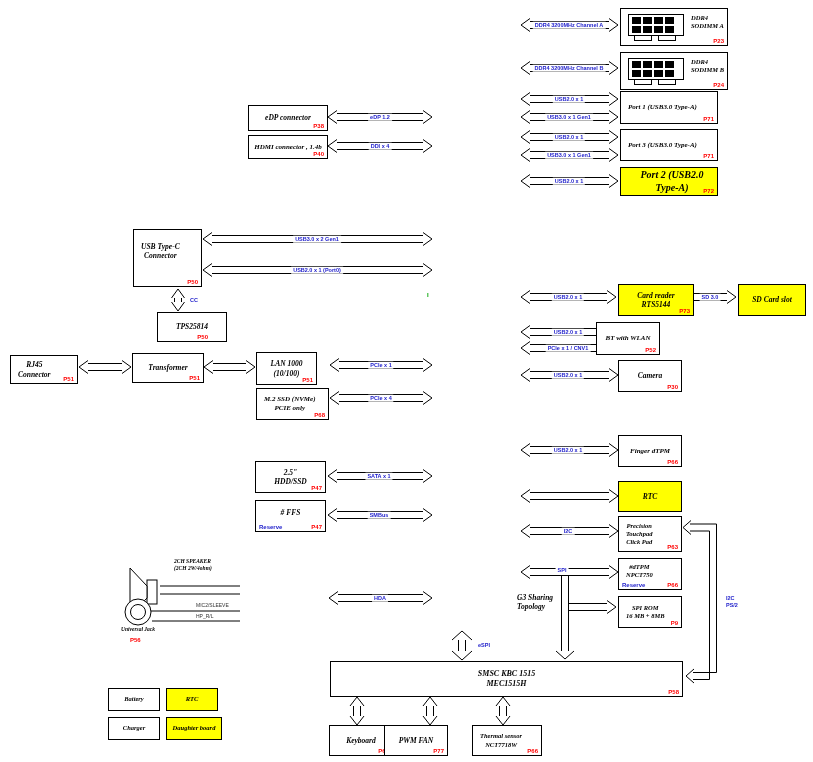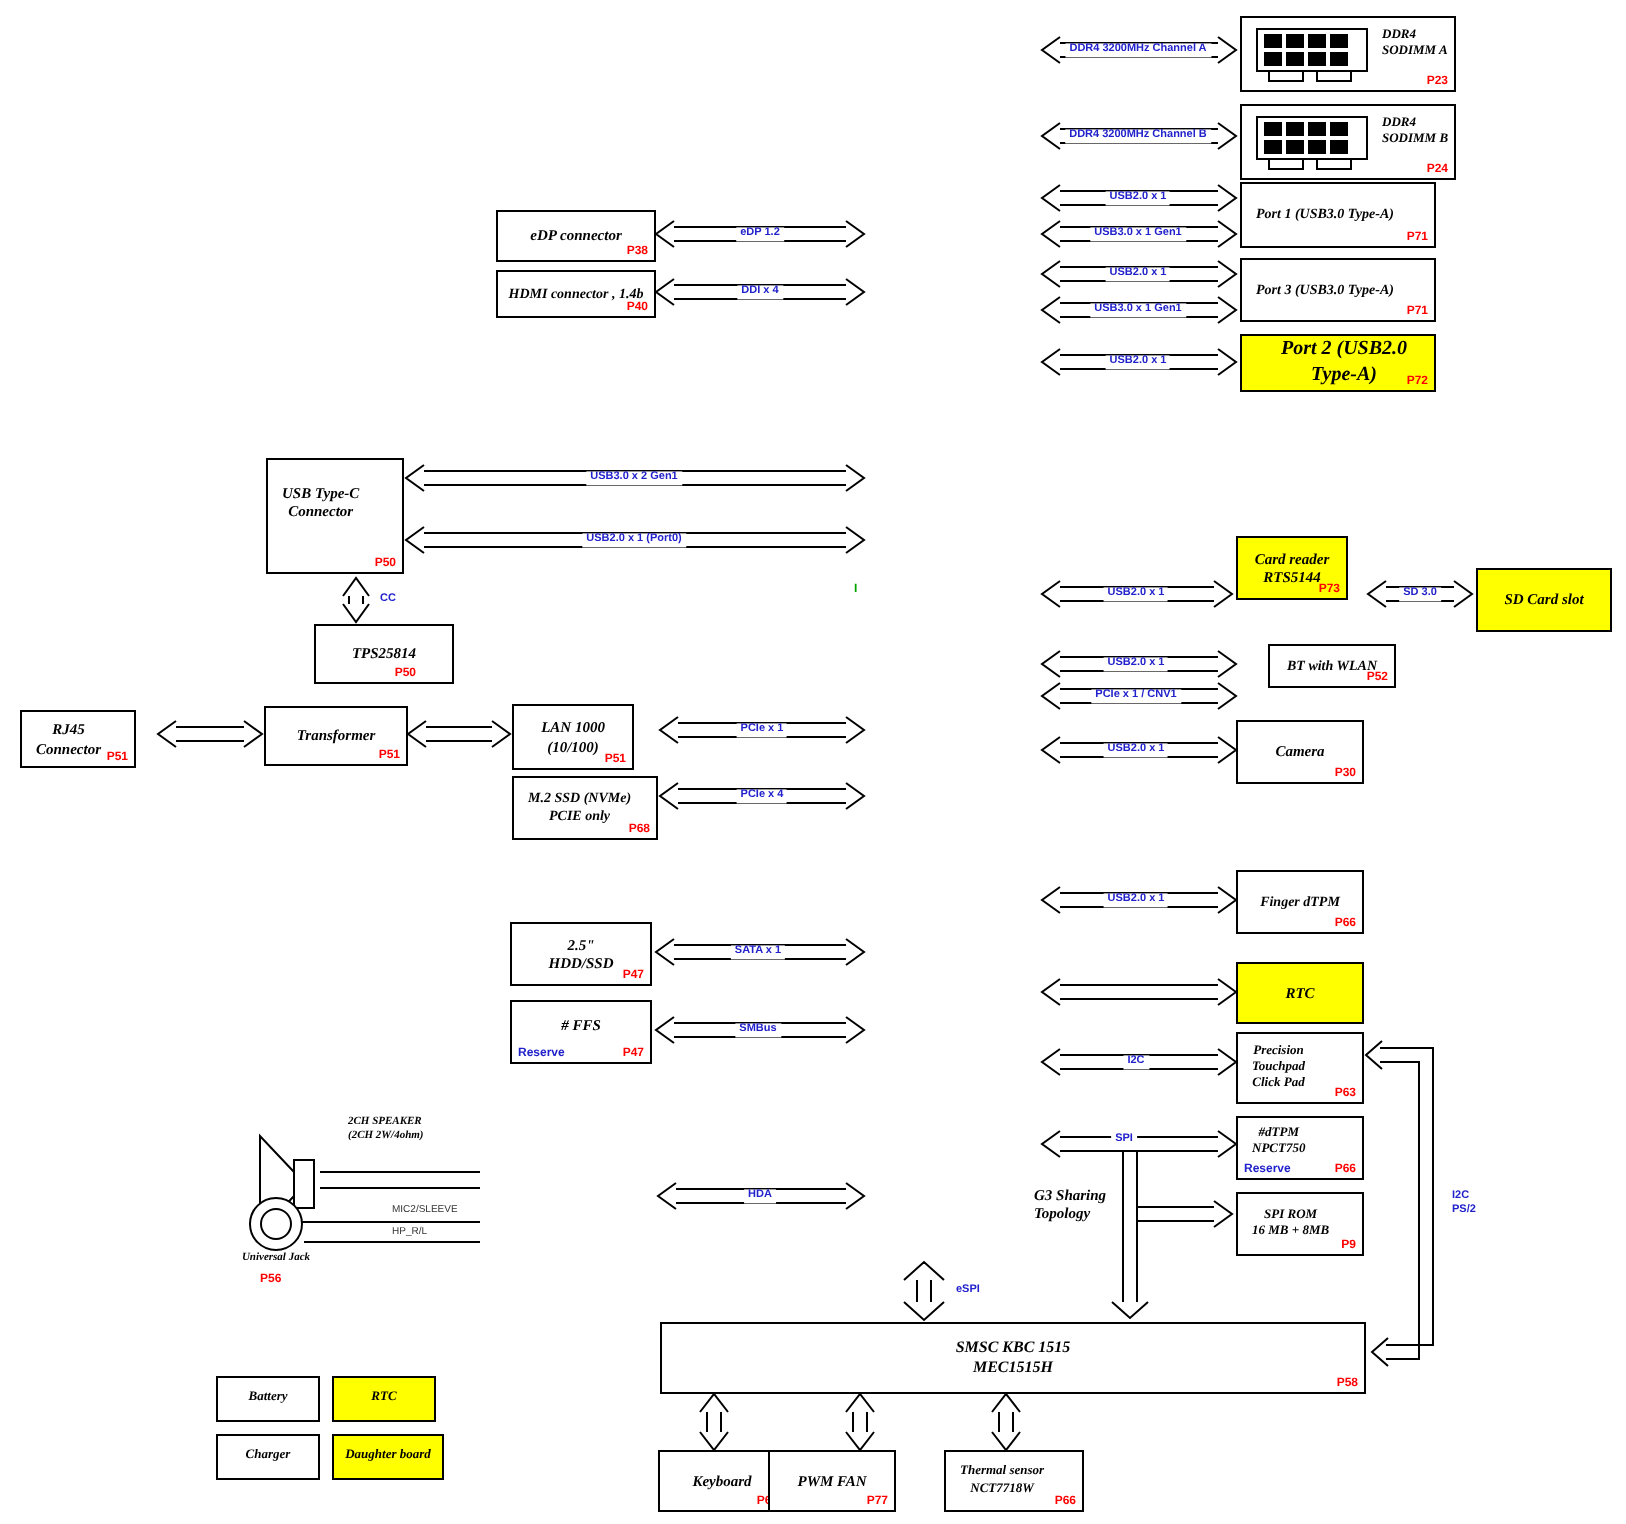--- a/index.html
+++ b/index.html
@@ -101,21 +101,21 @@
   </div>
   <div class="box" style="left:133px;top:229px;width:69px;height:58px">
     <div class="lbl top left" style="padding-top:12px">USB Type-C
 Connector</div>
     <span class="ref">P50</span>
   </div>
   <div class="box" style="left:157px;top:312px;width:70px;height:30px">
     <div class="lbl">TPS25814</div>
     <span class="ref" style="right:18px">P50</span>
   </div>
-  <div class="box" style="left:10px;top:355px;width:58px;height:29px">
+  <div class="box" style="left:10px;top:355px;width:68px;height:29px">
     <div class="lbl left">RJ45
 Connector</div>
     <span class="ref">P51</span>
   </div>
   <div class="box" style="left:132px;top:353px;width:72px;height:30px">
     <div class="lbl">Transformer</div>
     <span class="ref">P51</span>
   </div>
   <div class="box" style="left:256px;top:352px;width:61px;height:33px">
     <div class="lbl">LAN 1000
@@ -186,29 +186,29 @@
   </div>
   <div class="box" style="left:620px;top:129px;width:98px;height:32px">
     <div class="lbl left" style="font-size:7px">Port 3 (USB3.0 Type-A)</div>
     <span class="ref">P71</span>
   </div>
   <div class="box yellow" style="left:620px;top:167px;width:98px;height:29px">
     <div class="lbl left" style="font-size:10px">Port 2 (USB2.0 Type-A)</div>
     <span class="ref">P72</span>
   </div>
 
-  <div class="box yellow" style="left:618px;top:268px;width:56px;height:32px">
+  <div class="box yellow" style="left:618px;top:284px;width:76px;height:32px">
     <div class="lbl">Card reader
 RTS5144</div>
     <span class="ref">P73</span>
   </div>
   <div class="box yellow" style="left:738px;top:284px;width:68px;height:32px">
     <div class="lbl">SD Card slot</div>
   </div>
-  <div class="box" style="left:634px;top:322px;width:64px;height:22px">
+  <div class="box" style="left:596px;top:322px;width:64px;height:33px">
     <div class="lbl" style="font-size:7px">BT with WLAN</div>
     <span class="ref">P52</span>
   </div>
   <div class="box" style="left:618px;top:360px;width:64px;height:32px">
     <div class="lbl">Camera</div>
     <span class="ref">P30</span>
   </div>
   <div class="box" style="left:618px;top:435px;width:64px;height:32px">
     <div class="lbl" style="font-size:7px">Finger dTPM</div>
     <span class="ref">P66</span>

